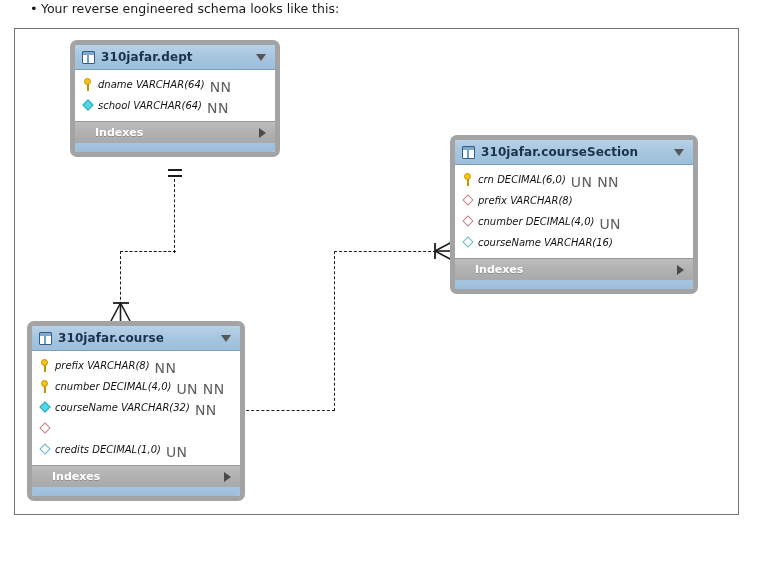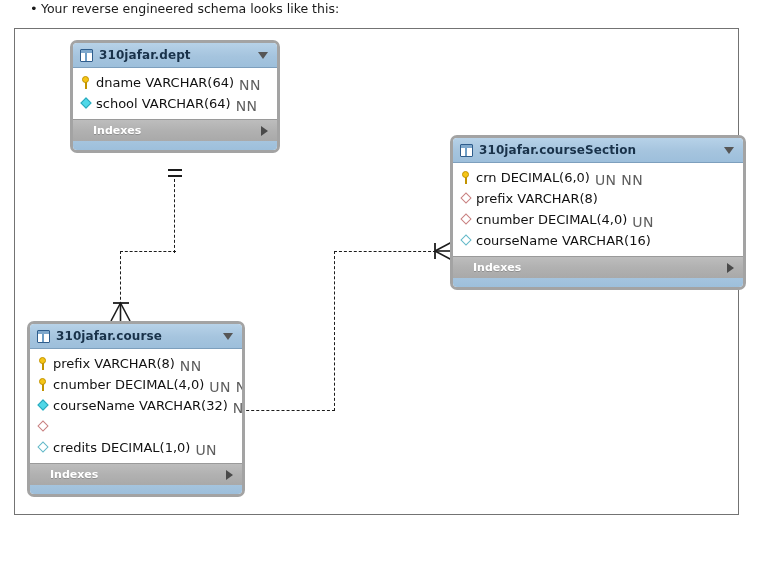--- a/index.html
+++ b/index.html
@@ -42,21 +42,21 @@
     border: 1px solid #737373;
     background: #ffffff;
     box-sizing: border-box;
   }
 
   
   .er-table {
     position: absolute;
     box-sizing: border-box;
     background: #ffffff;
-    border: 3px solid #a3a3a3;
+    border: 5px solid #a3a3a3;
     border-radius: 7px;
     overflow: hidden;
   }
   .er-header {
     height: 24px;
     background: linear-gradient(to bottom, #b7d2e8 0%, #a5c4de 55%, #9dbfdb 100%);
     border-bottom: 1px solid #7d9fbd;
     display: flex;
     align-items: center;
     padding: 0 6px 0 7px;
@@ -111,22 +111,23 @@
     padding: 4px 0 5px 0;
   }
   .er-col {
     height: 21px;
     display: flex;
     align-items: center;
     padding-left: 7px;
     white-space: nowrap;
   }
   .col-name {
-    font-size: 13px;
+    font-size: 10px;
     color: #111111;
+    font-style: italic;
   }
   .flags {
     margin-left: 5px;
     font-size: 14px;
     color: #5e5e5e;
     letter-spacing: 0.4px;
     position: relative;
     top: 2px;
   }
 
@@ -289,21 +290,21 @@
         <span class="flags">NN</span>
       </div>
     </div>
     <div class="er-indexes">
       <span class="lbl">Indexes</span>
       <span class="caret-right"></span>
     </div>
     <div class="er-foot"></div>
   </div>
 
-  <div class="er-table" style="left:435px; top:106px; width:296px;text-align:right;">
+  <div class="er-table" style="left:435px; top:106px; width:248px;text-align:right;">
     <div class="er-header">
       <span class="tbl-icon"></span>
       <span class="tbl-title">310jafar.courseSection</span>
       <span class="caret-down"></span>
     </div>
     <div class="er-cols">
       <div class="er-col">
         <span class="ico key"></span>
         <span class="col-name">crn DECIMAL(6,0)</span>
         <span class="flags">UN NN</span>

